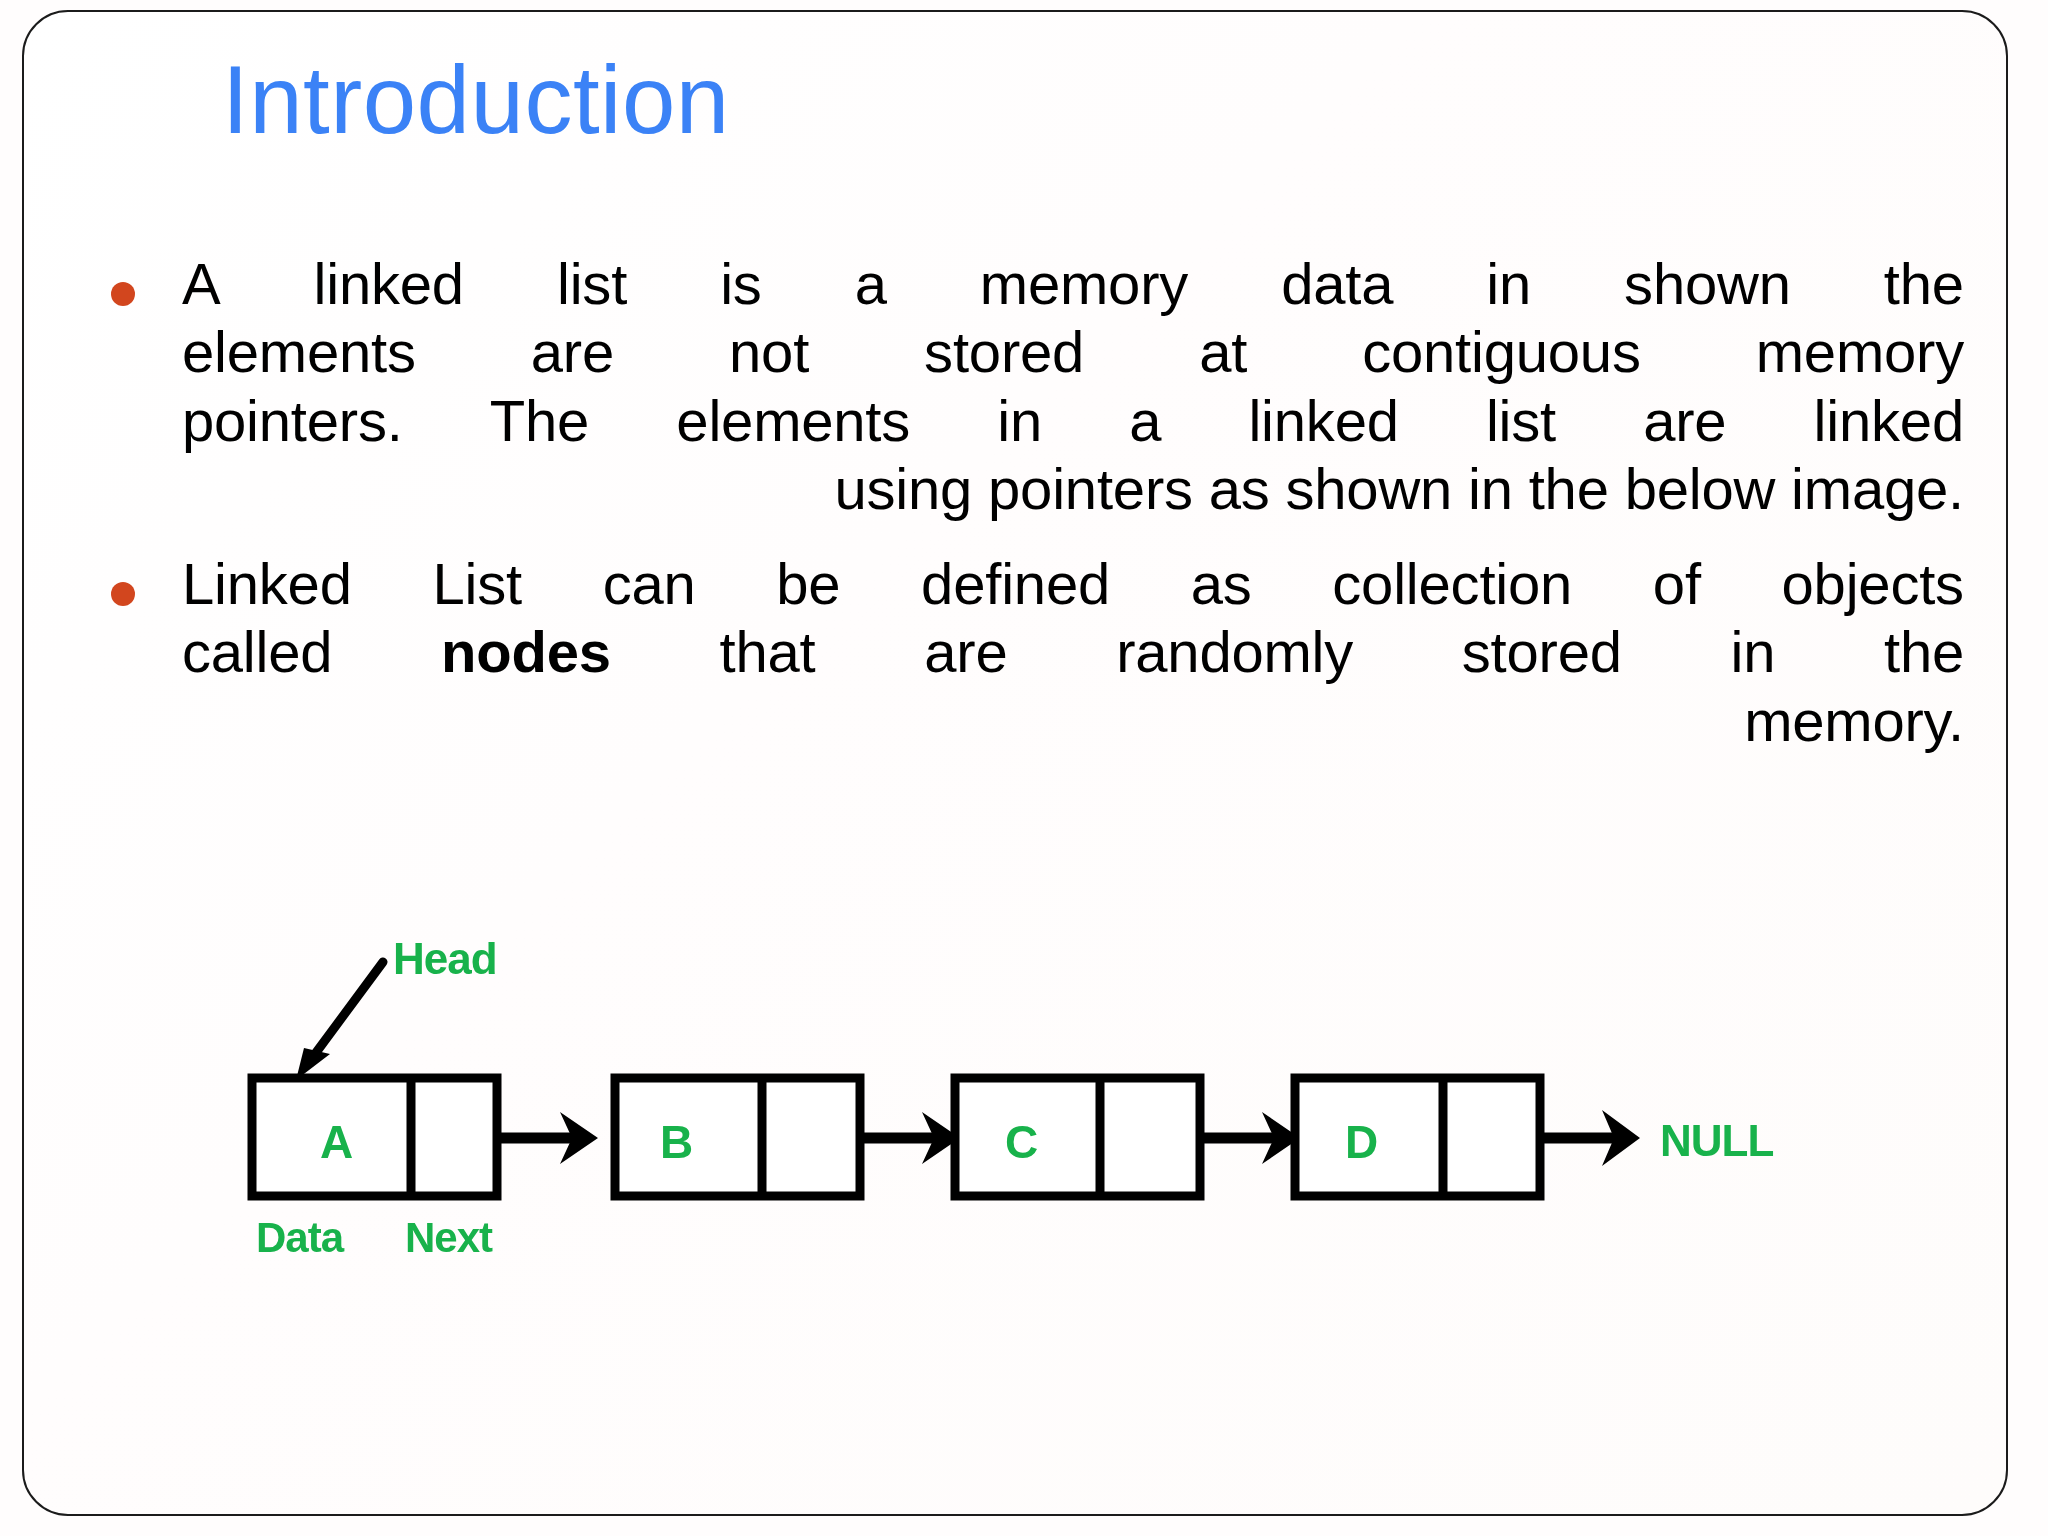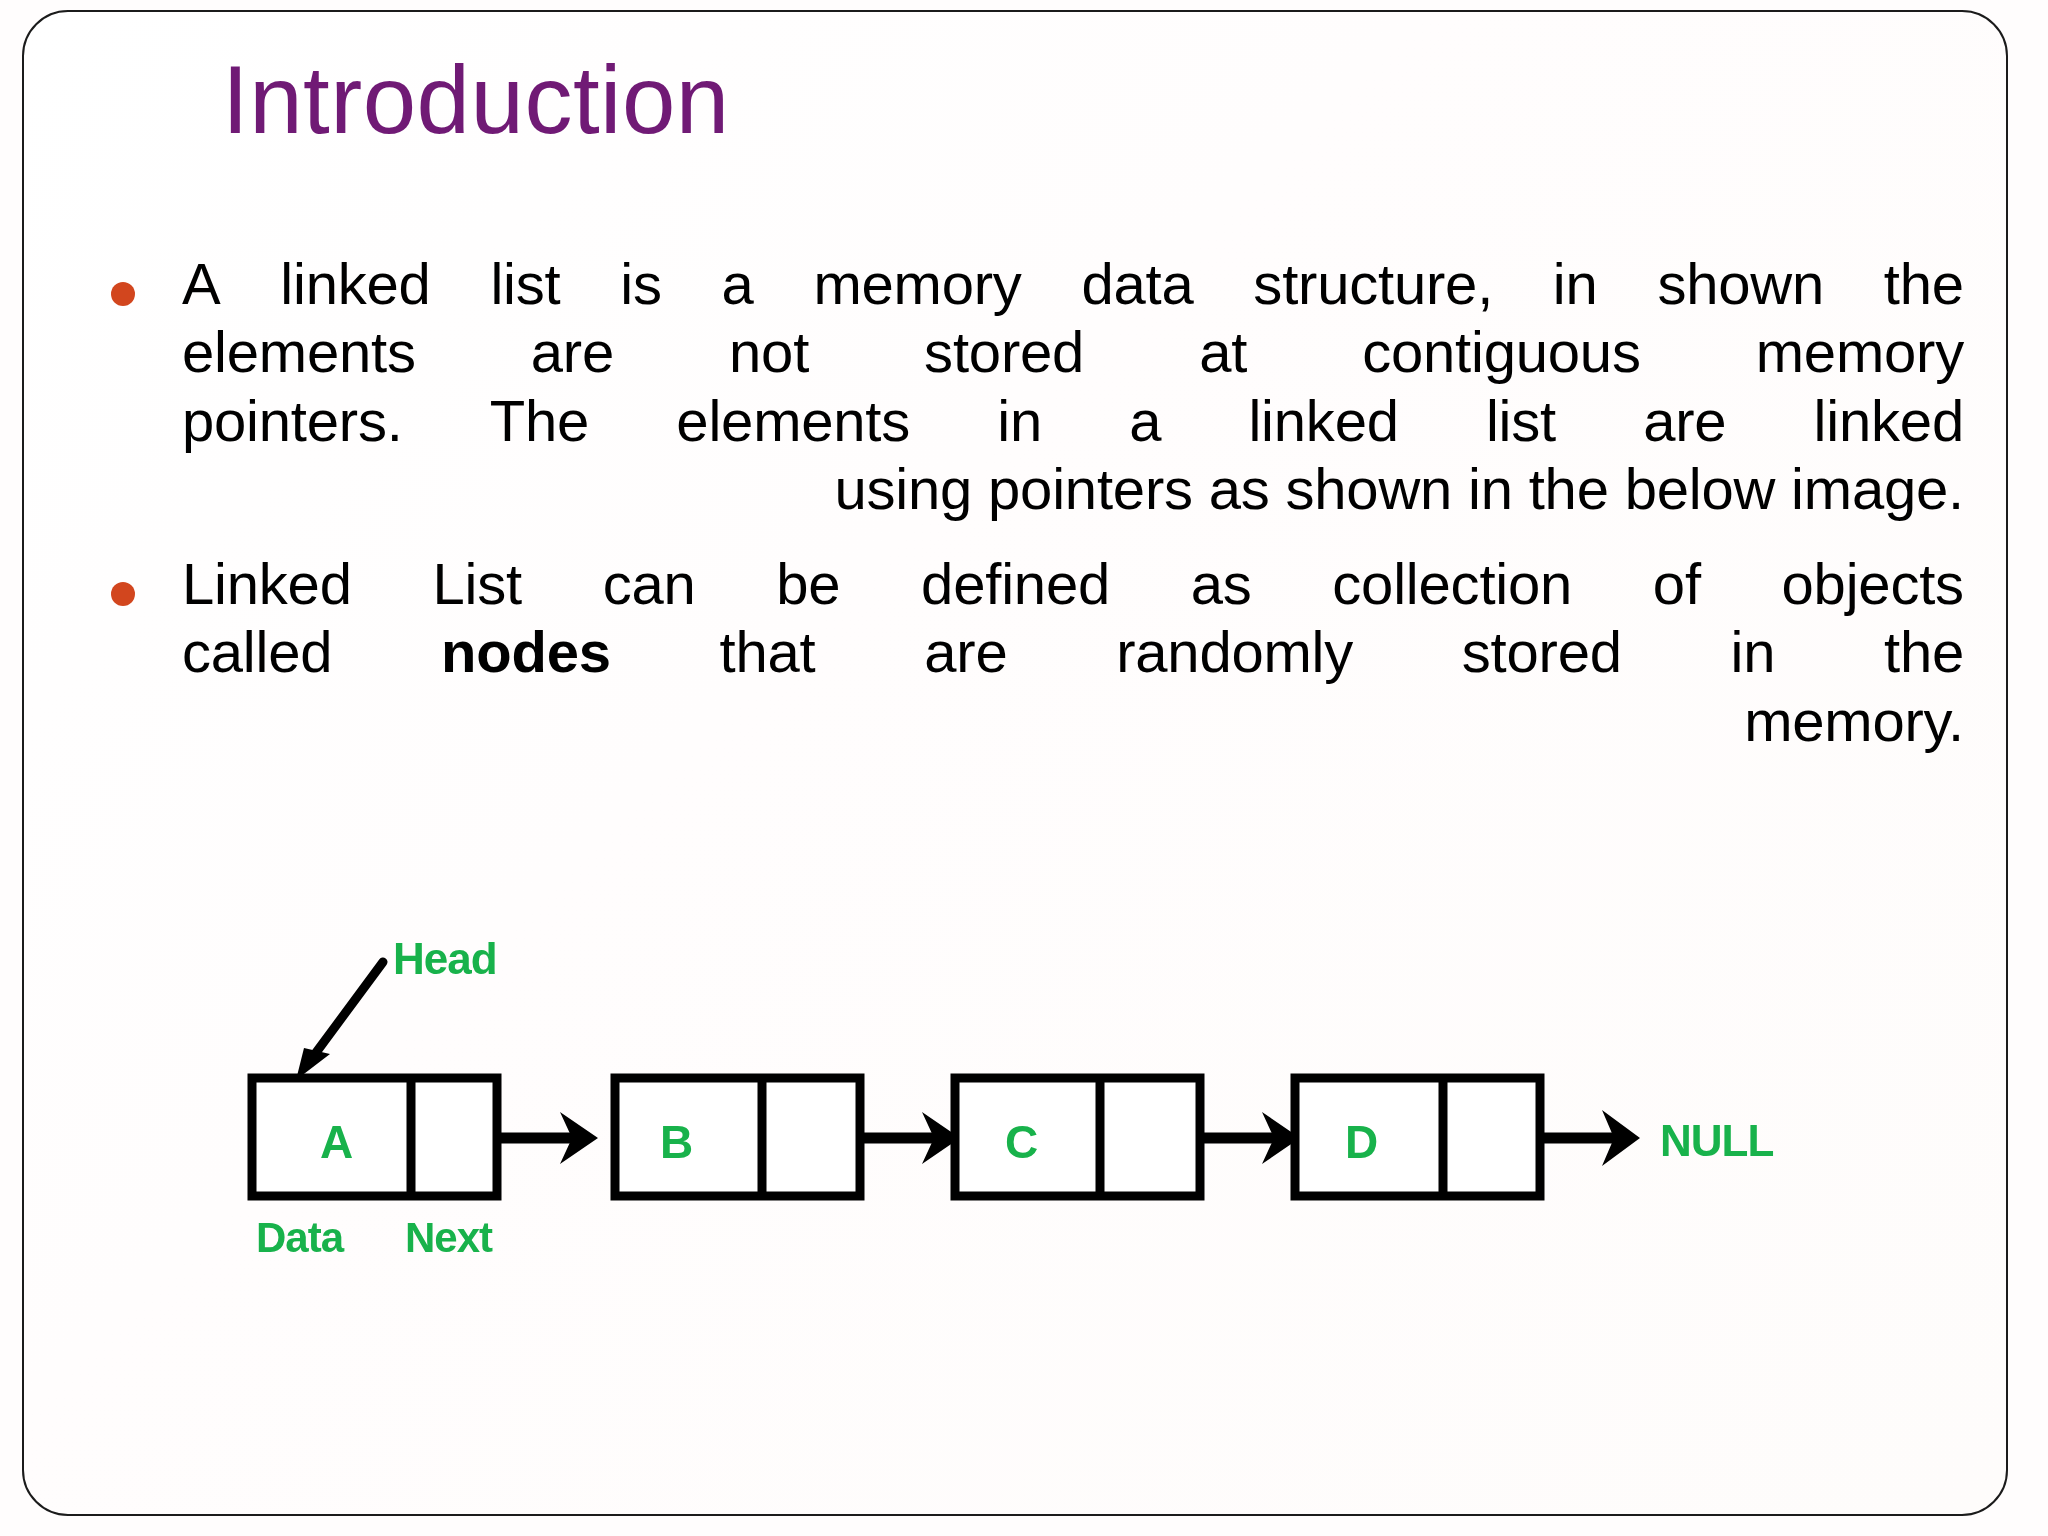--- a/index.html
+++ b/index.html
@@ -36,36 +36,35 @@
   
   .diagram{position:absolute;left:0px;top:930px;width:2048px;height:360px;}
   .diagram svg{display:block;}
 </style>
 </head>
 <body>
 
 <div class="slide">
   <div class="frame" style="border-color: rgb(27, 27, 27);"></div>
 
-  <div class="title" style="color: #701a75;">Introduction</div>
+  <div class="title" style="color: #3b82f6;">Introduction</div>
 
   <div class="body-area">
 
     <div class="bullet-row">
       <span class="bullet-dot" style="background: rgb(210, 70, 30);"></span>
       <div class="bullet-text">
         <div class="jline">
           <span>A</span>
           <span>linked</span>
           <span>list</span>
           <span>is</span>
           <span>a</span>
           <span>memory</span>
           <span>data</span>
-          <span>structure,</span>
           <span>in</span>
           <span>shown</span>
           <span>the</span>
         </div>
         <div class="jline">
           <span>elements</span>
           <span>are</span>
           <span>not</span>
           <span>stored</span>
           <span>at</span>

